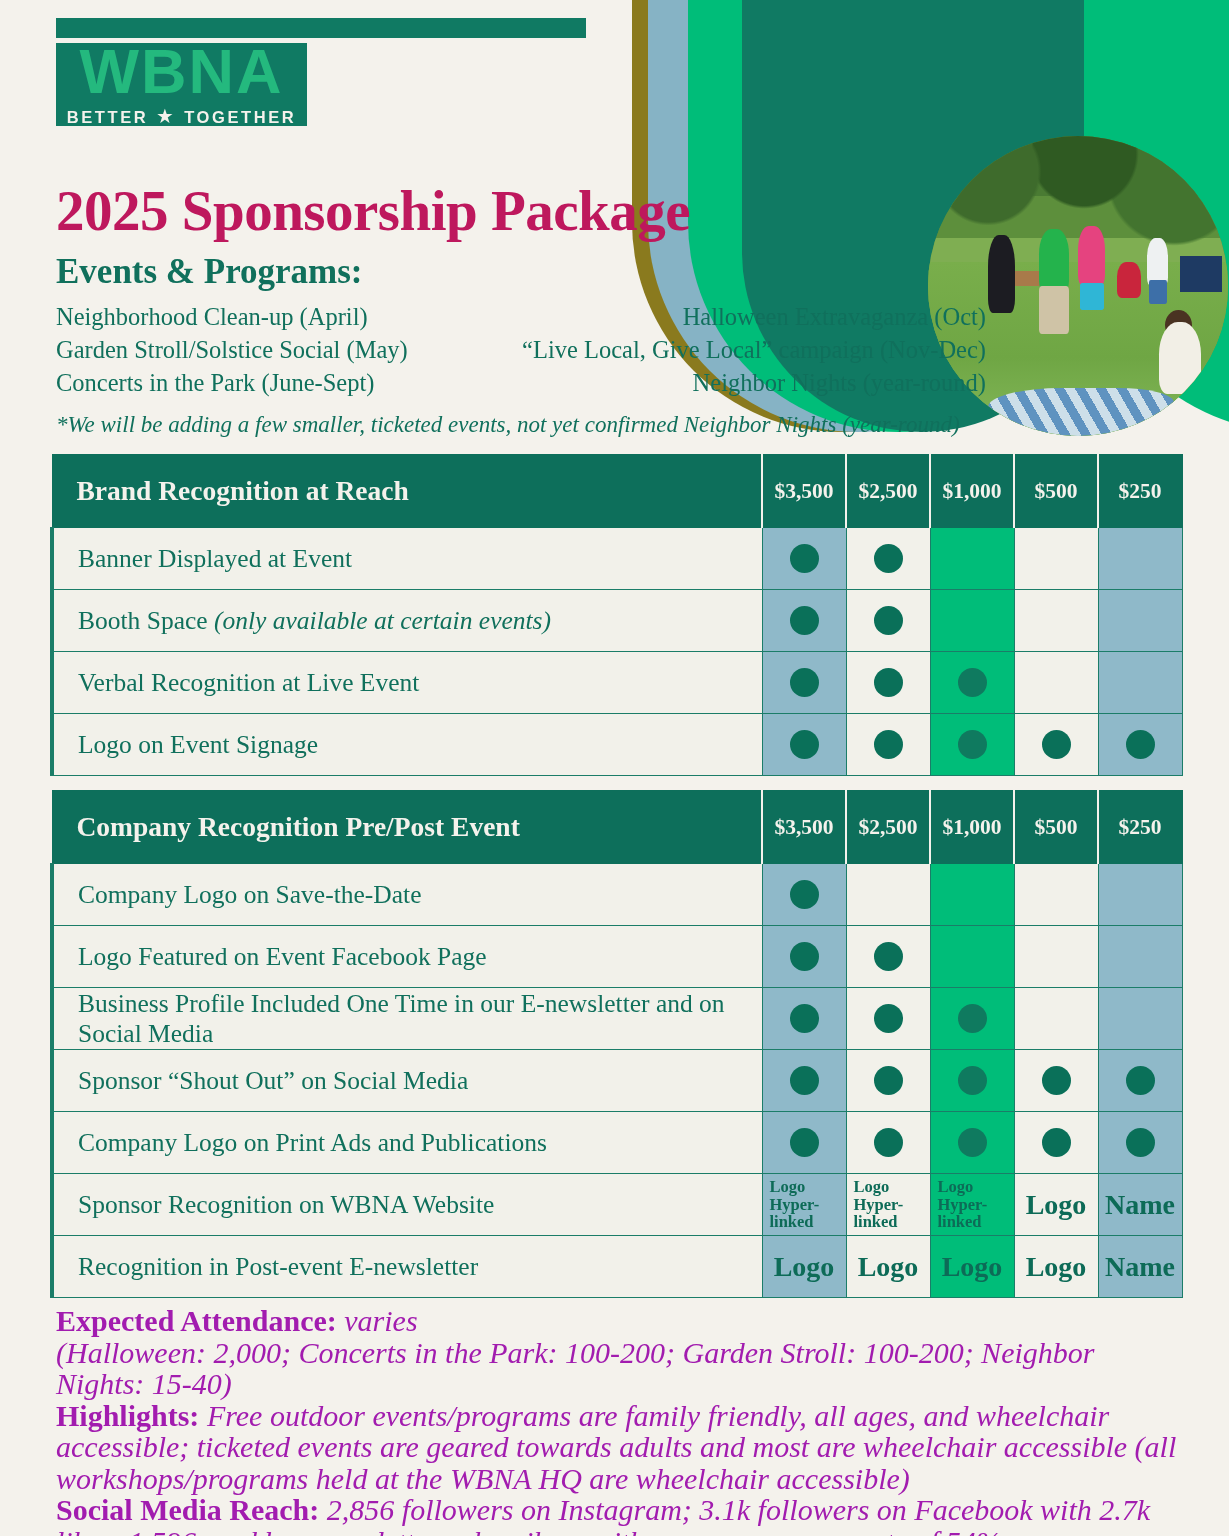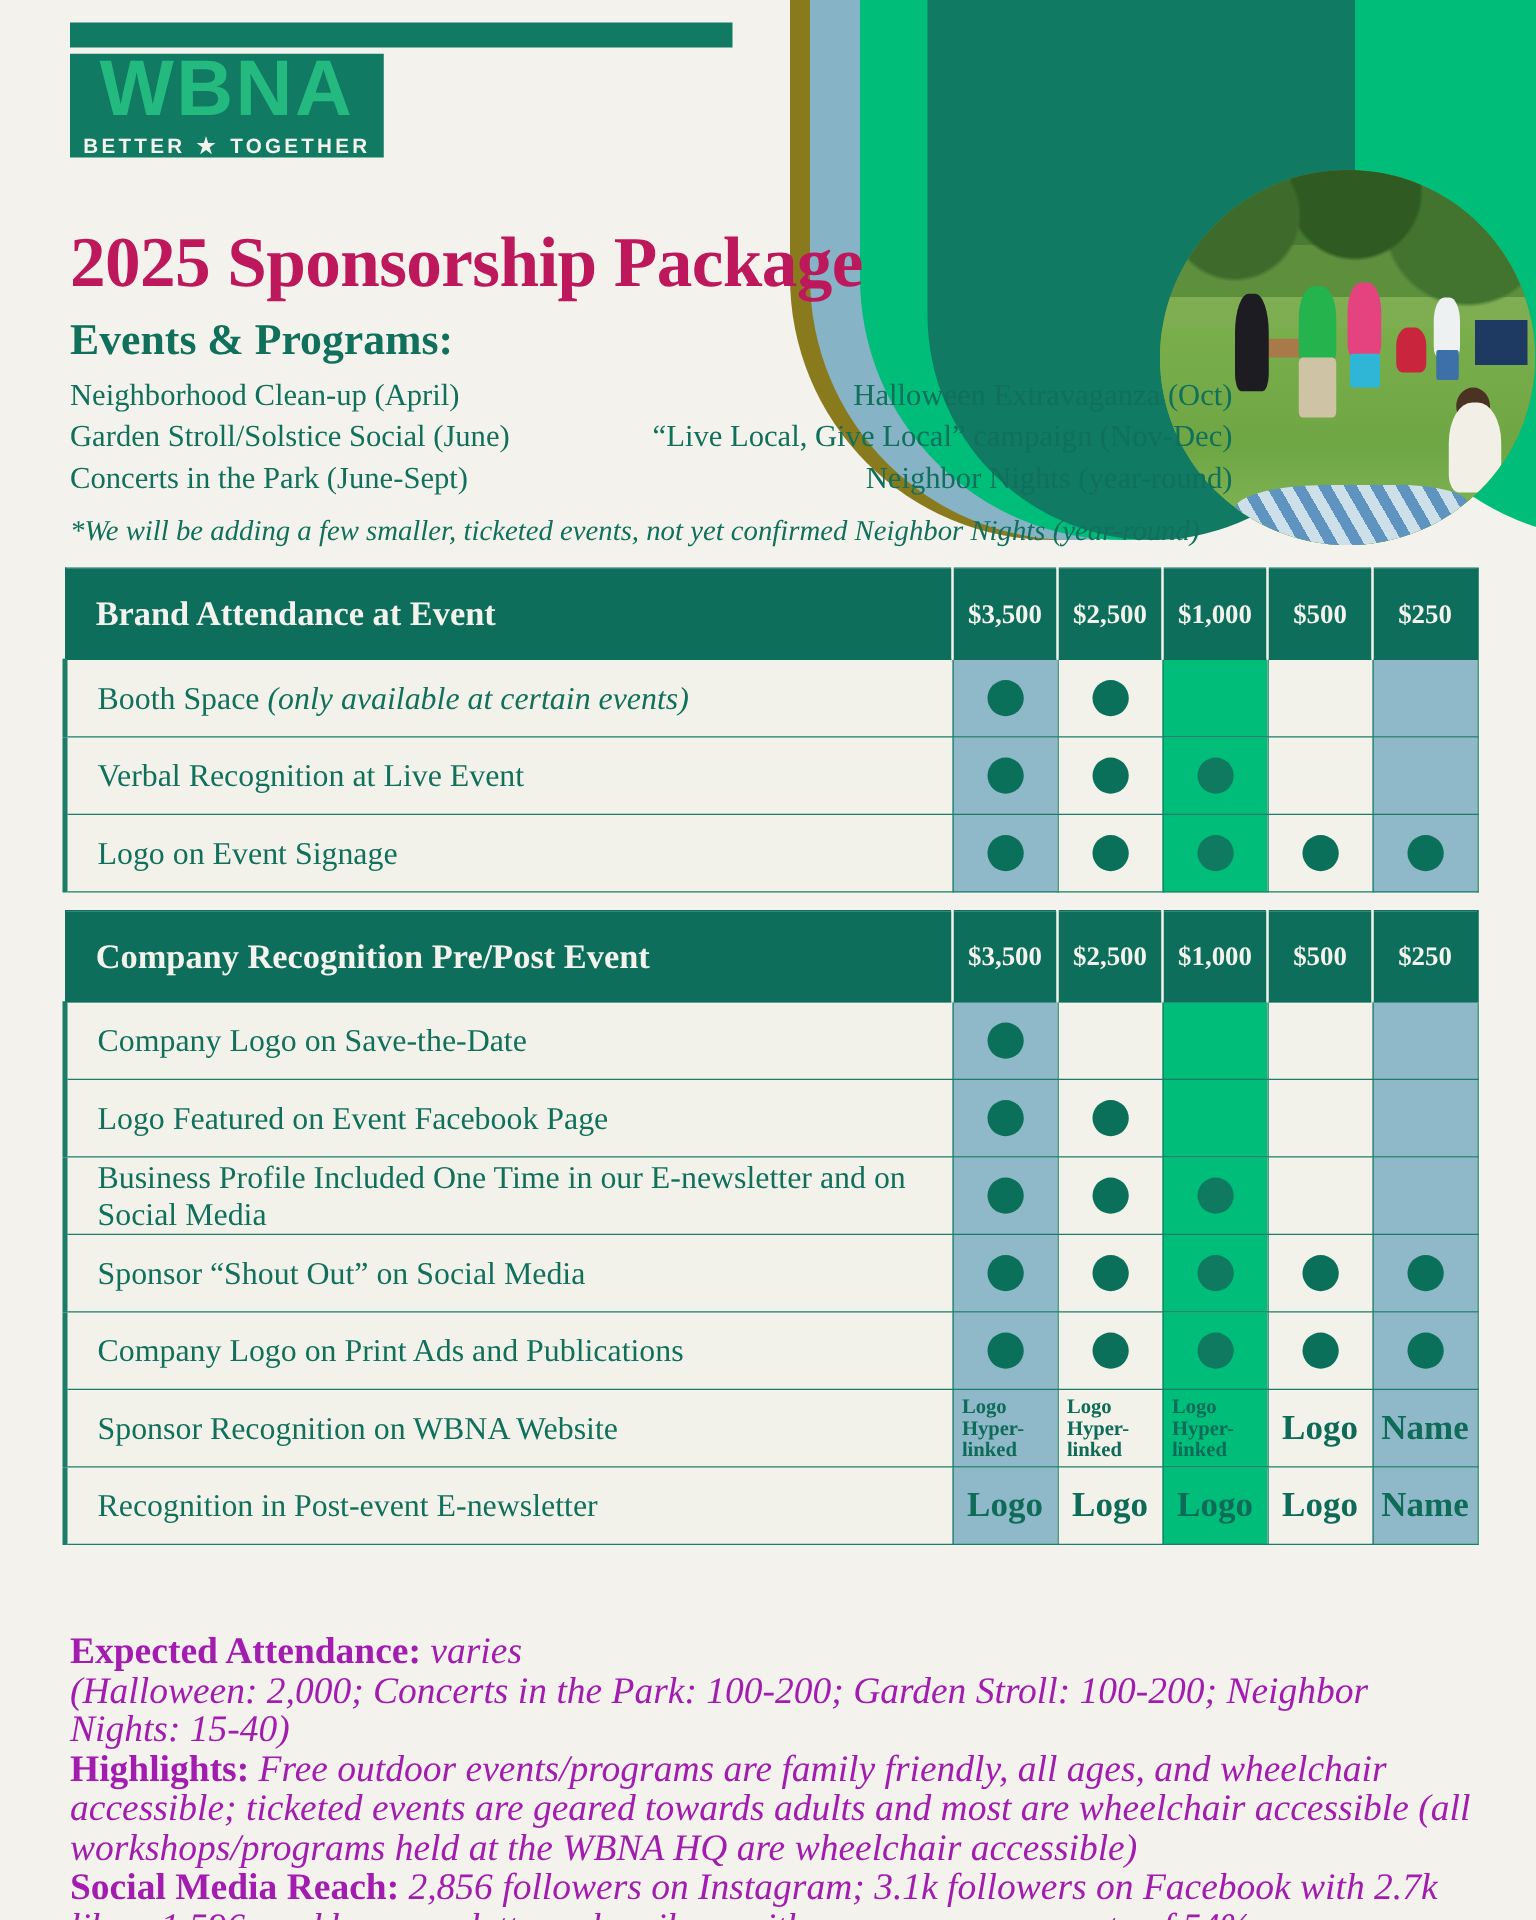--- a/index.html
+++ b/index.html
@@ -324,21 +324,21 @@
 
 <div id="title">2025 Sponsorship Package</div>
 <div id="subtitle">Events &amp; Programs:</div>
 
 <div id="events">
   <div class="erow">
     <span class="left">Neighborhood Clean-up (April)</span>
     <span class="right">Halloween Extravaganza (Oct)</span>
   </div>
   <div class="erow">
-    <span class="left">Garden Stroll/Solstice Social (June)</span>
+    <span class="left">Garden Stroll/Solstice Social (May)</span>
     <span class="right">“Live Local, Give Local” campaign (Nov-Dec)</span>
   </div>
   <div class="erow">
     <span class="left">Concerts in the Park (June-Sept)</span>
     <span class="right">Neighbor Nights (year-round)</span>
   </div>
 </div>
 
 <div id="note">*We will be adding a few smaller, ticketed events, not yet confirmed Neighbor Nights (year-round)</div>
 
@@ -347,26 +347,34 @@
     <colgroup>
       <col class="col-label">
         <col class="col-tier">
         <col class="col-tier">
       <col class="col-tier">
         <col class="col-tier">
         <col class="col-tier">
     </colgroup>
     <tbody id="pkg-body">
         <tr class="section-head">
-          <td class="lbl">Brand Attendance at Event</td>
+          <td class="lbl">Brand Recognition at Reach</td>
           <td class="price">$3,500</td>
           <td class="price">$2,500</td>
           <td class="price">$1,000</td>
           <td class="price">$500</td>
           <td class="price">$250</td>
+        </tr>
+        <tr class="feat">
+          <td class="lbl">Banner Displayed at Event</td>
+          <td class="cell c1"><span class="dot"></span></td>
+          <td class="cell c2"><span class="dot"></span></td>
+          <td class="cell c3"></td>
+          <td class="cell c4"></td>
+          <td class="cell c5"></td>
         </tr>
         <tr class="feat">
           <td class="lbl">Booth Space <span class="ital">(only available at certain events)</span></td>
           <td class="cell c1"><span class="dot"></span></td>
           <td class="cell c2"><span class="dot"></span></td>
           <td class="cell c3"></td>
           <td class="cell c4"></td>
           <td class="cell c5"></td>
         </tr>
         <tr class="feat">

